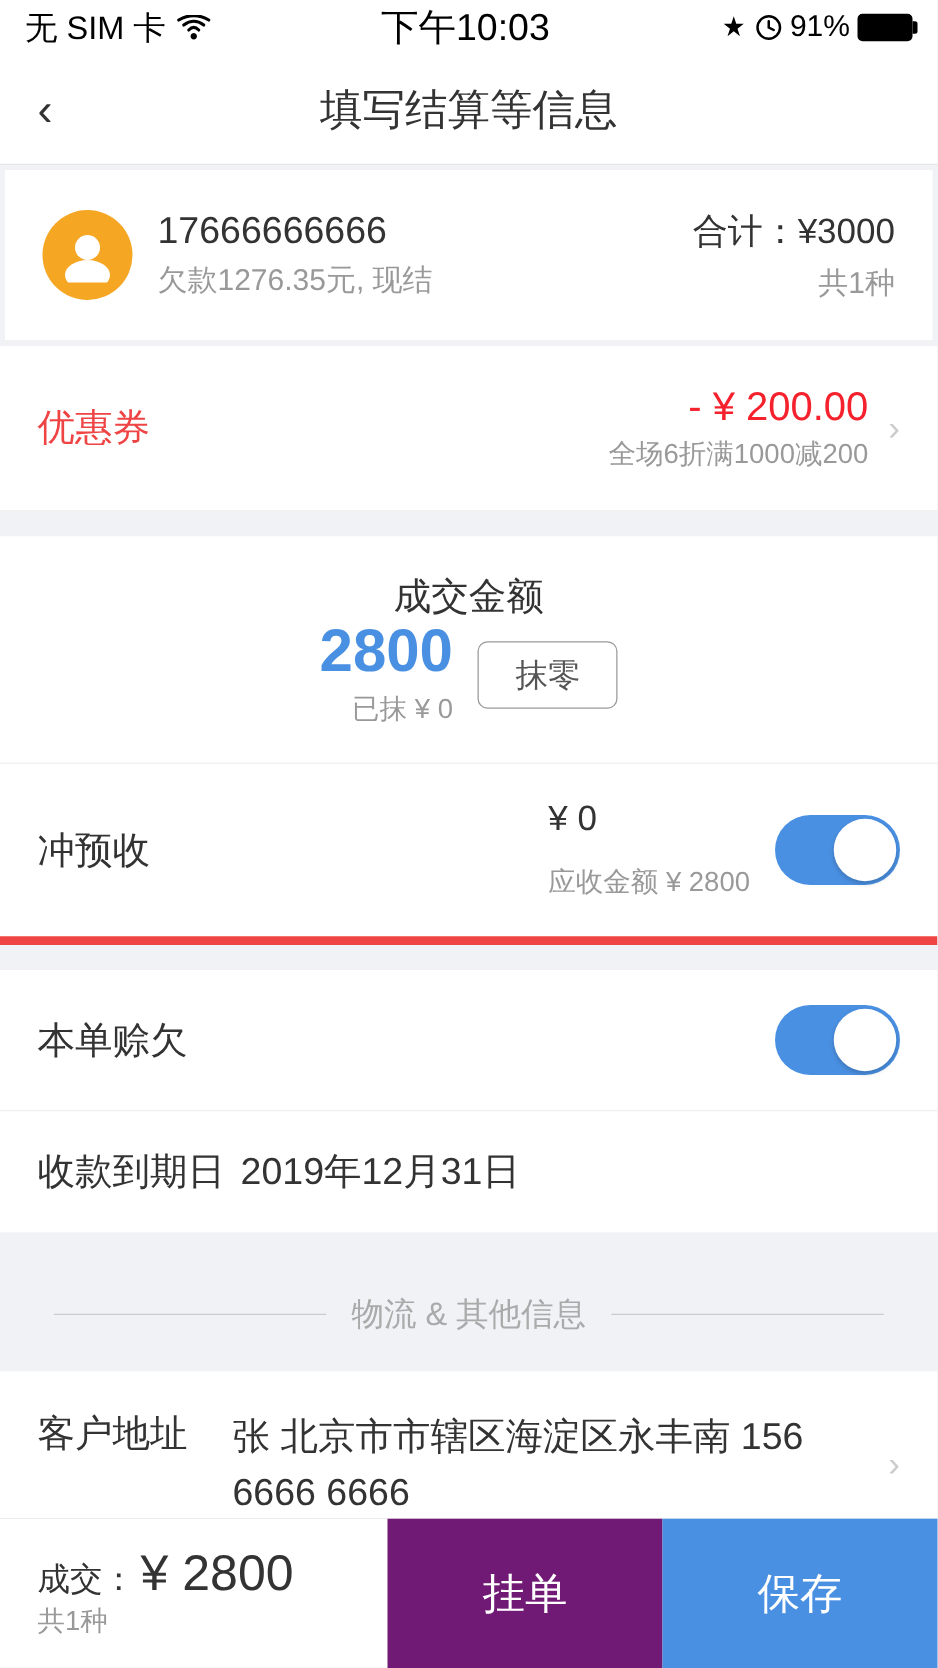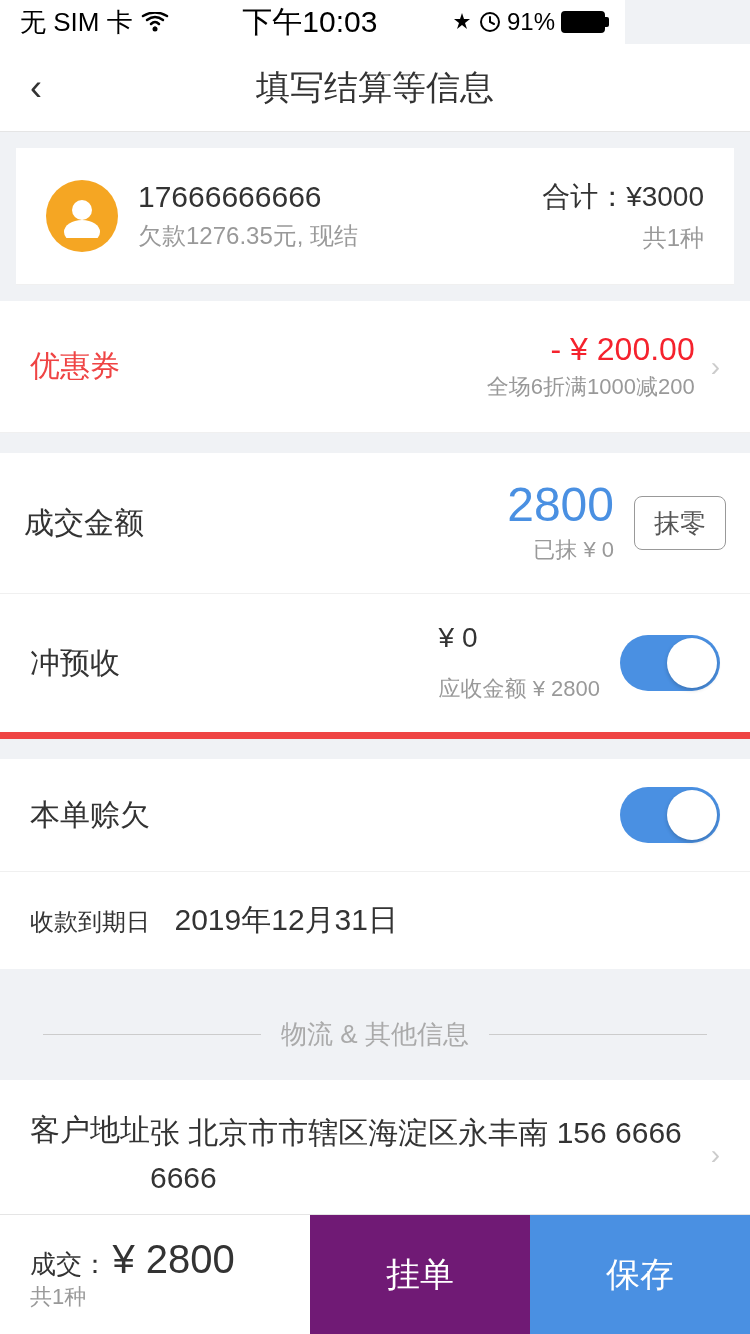--- a/index.html
+++ b/index.html
@@ -8,21 +8,21 @@
       width: 750px;
       min-height: 1334px;
       font-family: -apple-system, "PingFang SC", "Helvetica Neue", Arial, sans-serif;
       background: #f0f2f5;
       position: relative;
       overflow-x: hidden;
     }
 
     
     .status-bar {
-      width: 625px;
+      width: 750px;
       height: 44px;
       background: #fff;
       display: flex;
       align-items: center;
       justify-content: space-between;
       padding: 0 20px;
       font-size: 28px;
     }
     .status-left {
       display: flex;
@@ -90,21 +90,21 @@
 
     
     .content {
       width: 750px;
       padding-bottom: 140px;
     }
 
     
     .customer-card {
       background: #fff;
-      margin: 16px;
+      margin: 4px;
       padding: 30px 30px;
       display: flex;
       align-items: center;
       justify-content: space-between;
       border-bottom: 1px solid #f0f0f0;
     }
     .customer-left {
       display: flex;
       align-items: center;
       gap: 20px;
@@ -183,49 +183,50 @@
       background: #f0f2f5;
     }
 
     
     .section-white {
       background: #fff;
     }
 
     
     .amount-row {
-      padding: 28px 24px;
+      padding: 28px 40px;
       display: flex;
       align-items: center;
       justify-content: space-between;
       border-bottom: 1px solid #f0f0f0;
+      flex-direction: column;
     }
     .amount-label {
       font-size: 30px;
       color: #333;
     }
     .amount-right {
       display: flex;
       align-items: center;
       gap: 20px;
     }
     .amount-value {
       font-size: 48px;
-      font-weight: 400;
+      font-weight: 700;
       color: #4a90e2;
       line-height: 1;
     }
     .amount-sub {
       font-size: 22px;
       color: #999;
       margin-top: 6px;
       text-align: right;
     }
     .round-btn {
-      width: 92px;
+      width: 112px;
       height: 54px;
       border: 1px solid #999;
       border-radius: 8px;
       background: #fff;
       font-size: 26px;
       color: #555;
       display: flex;
       align-items: center;
       justify-content: center;
       cursor: pointer;
@@ -286,21 +287,21 @@
       justify-content: space-between;
     }
 
     
     .due-date-section {
       background: #fff;
       padding: 28px 30px;
       border-top: 1px solid #f0f0f0;
     }
     .due-date-label {
-      font-size: 24px;
+      font-size: 30px;
       color: #333;
       margin-top: 32px;
     }
 
     
     .section-divider {
       background: #f0f2f5;
       height: 20px;
     }
     .logistics-divider {
@@ -321,20 +322,21 @@
       padding: 0 20px;
     }
 
     
     .address-row {
       background: #fff;
       padding: 30px 30px;
       display: flex;
       align-items: flex-start;
       justify-content: space-between;
+      gap: 36px;
     }
     .address-label {
       font-size: 30px;
       color: #333;
       flex-shrink: 0;
       width: 120px;
     }
     .address-value {
       font-size: 30px;
       color: #333;
@@ -507,21 +509,21 @@
   <div class="section-white">
     <div class="own-debt-row">
       <div class="toggle-label">本单赊欠</div>
       <div class="toggle-switch">
         <div class="knob"></div>
       </div>
     </div>
 
     <div class="due-date-section">
       <span class="due-date-label">收款到期日</span>
-      <span style="font-size:30px;color:#333;margin-left:20px;">2019年12月31日</span>
+      <span style="font-size:30px;color:#333;margin-left:8px;">2019年12月31日</span>
     </div>
   </div>
 
   <div class="section-divider"></div>
 
   <div class="logistics-divider">
     <div class="logistics-line"></div>
     <div class="logistics-text">物流 &amp; 其他信息</div>
     <div class="logistics-line"></div>
   </div>

